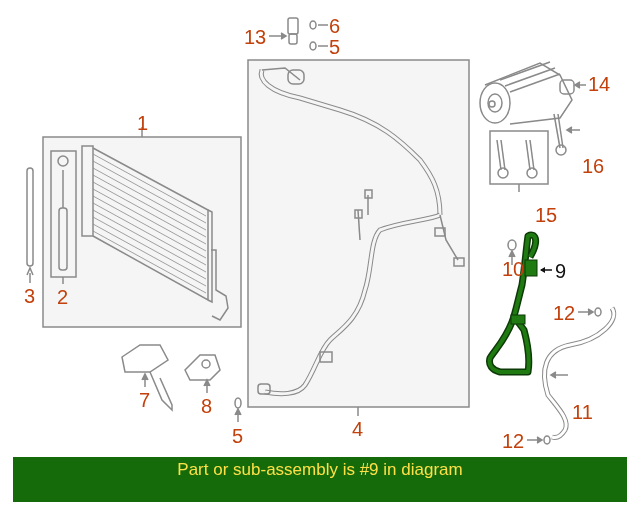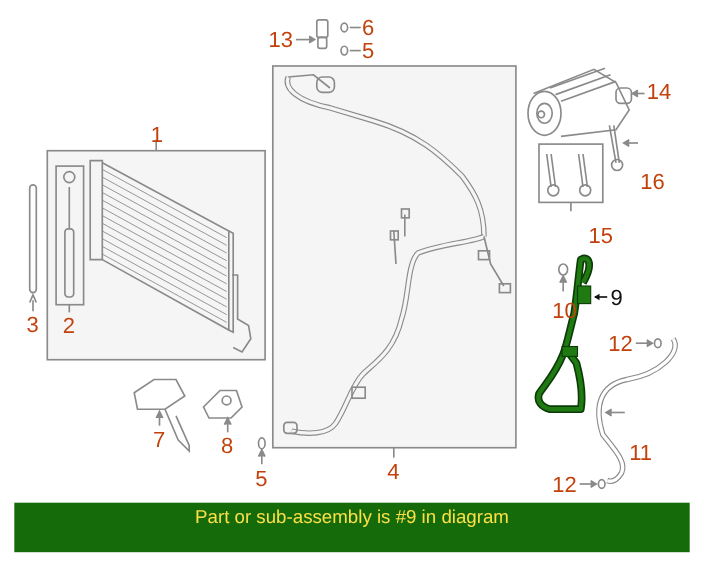--- a/index.html
+++ b/index.html
@@ -147,21 +147,21 @@
   <span class="callout" style="left:137px;top:113px;">1</span>
   <span class="callout" style="left:57px;top:287px;">2</span>
   <span class="callout" style="left:24px;top:286px;">3</span>
   <span class="callout" style="left:352px;top:419px;">4</span>
   <span class="callout" style="left:329px;top:37px;">5</span>
   <span class="callout" style="left:232px;top:426px;">5</span>
   <span class="callout" style="left:329px;top:16px;">6</span>
   <span class="callout" style="left:139px;top:390px;">7</span>
   <span class="callout" style="left:201px;top:396px;">8</span>
   <span class="callout active" style="left:555px;top:261px;">9</span>
-  <span class="callout" style="left:502px;top:273px;">10</span>
+  <span class="callout" style="left:502px;top:259px;">10</span>
   <span class="callout" style="left:572px;top:366px;margin-top:36px;">11</span>
   <span class="callout" style="left:553px;top:303px;">12</span>
   <span class="callout" style="left:502px;top:431px;">12</span>
   <span class="callout" style="left:244px;top:27px;">13</span>
   <span class="callout" style="left:588px;top:74px;">14</span>
   <span class="callout" style="left:507px;top:205px;margin-left:28px;">15</span>
   <span class="callout" style="left:582px;top:120px;margin-top:36px;">16</span>
 </div>
 
 <div id="banner">

